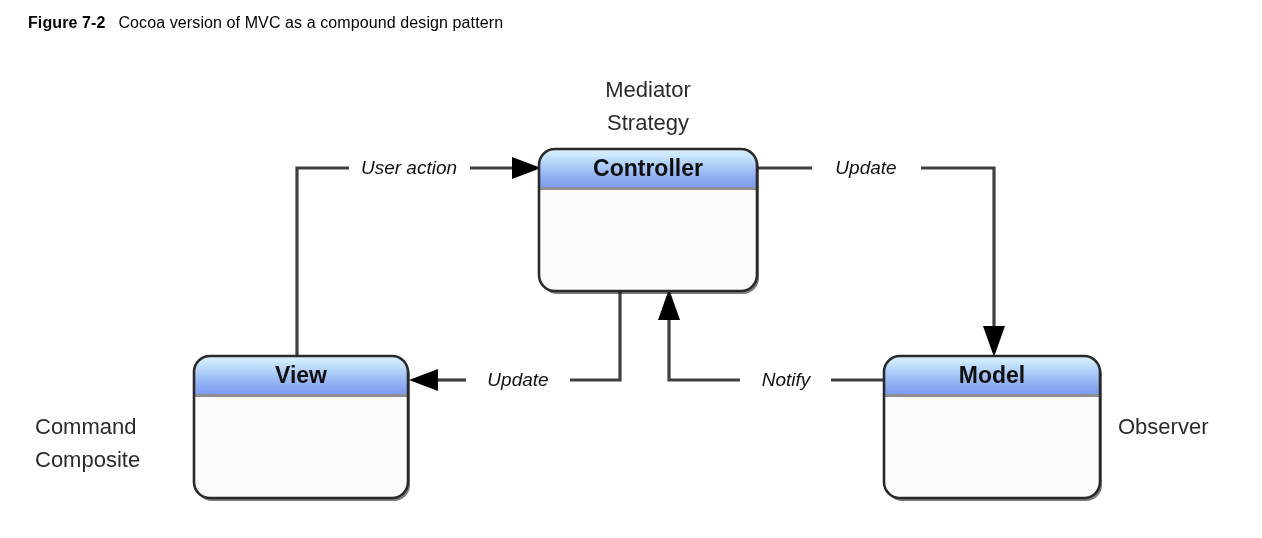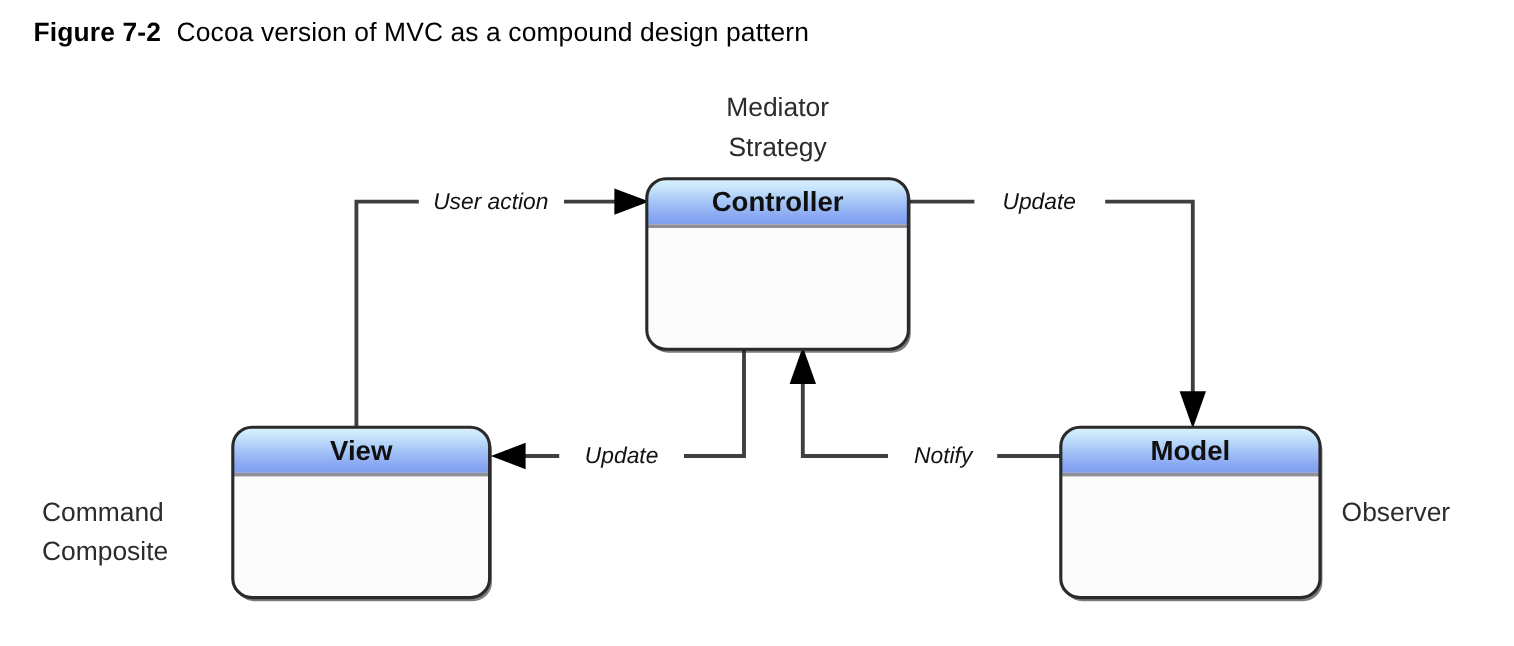--- a/index.html
+++ b/index.html
@@ -16,21 +16,21 @@
   }
   #figure-root {
     position: relative;
     width: 1262px;
     height: 538px;
   }
   .caption {
     position: absolute;
     left: 28px;
     top: 14px;
-    font-size: 22px;
+    font-size: 16px;
     color: #000000;
     white-space: nowrap;
     letter-spacing: 0.1px;
   }
   .caption .caption-label {
     font-weight: bold;
   }
   .caption .caption-text {
     font-weight: normal;
     margin-left: 13px;

